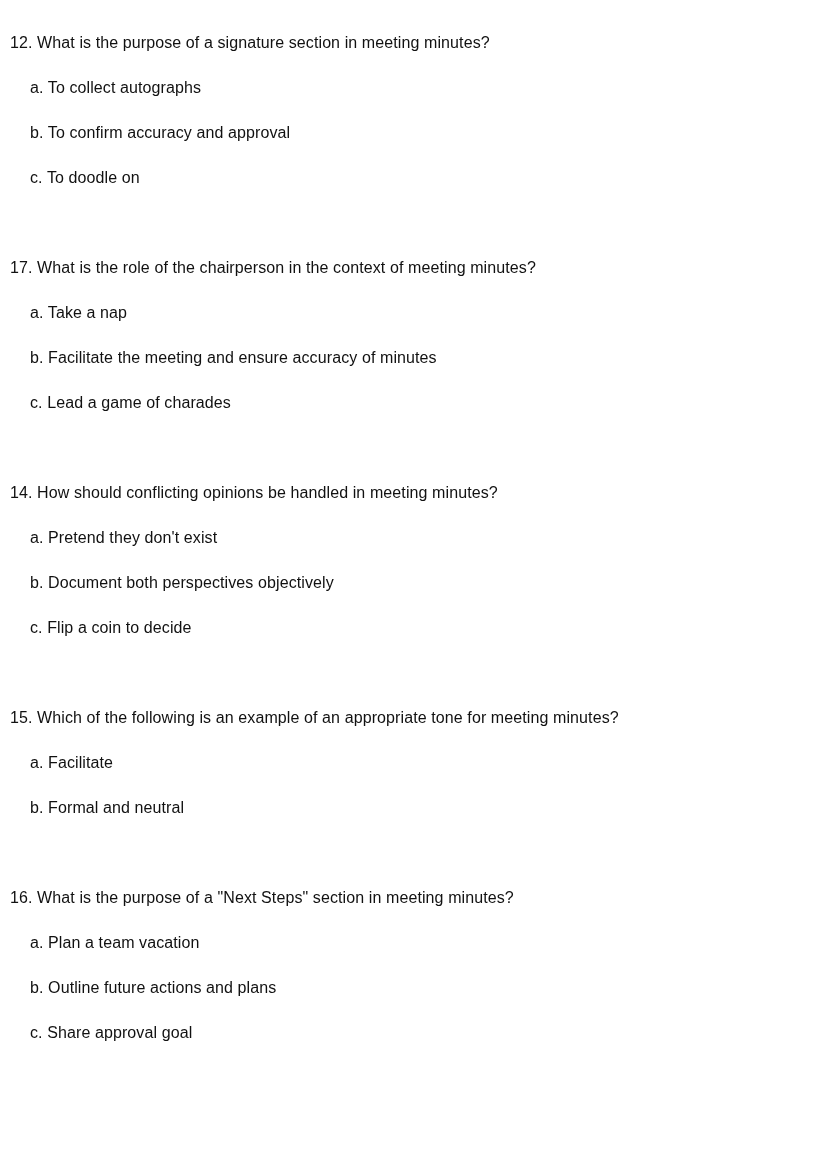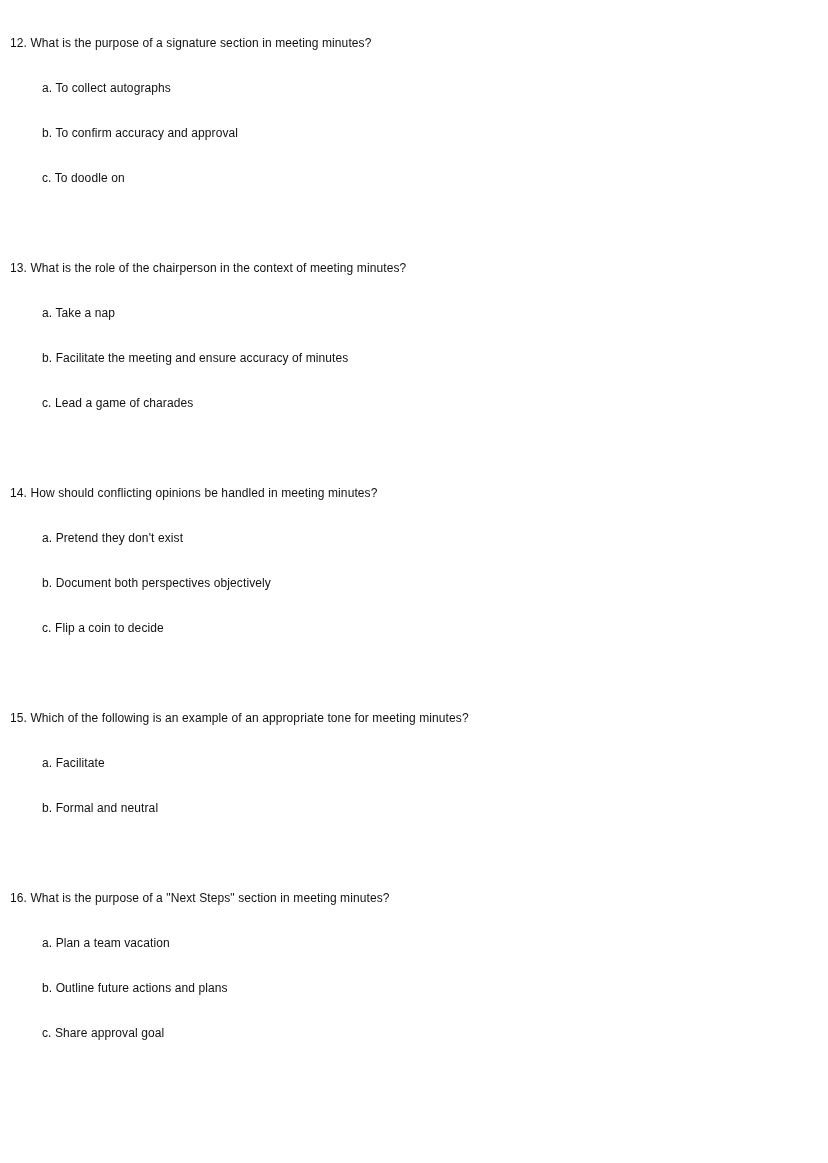--- a/index.html
+++ b/index.html
@@ -8,54 +8,54 @@
     background: #ffffff;
   }
   .page {
     position: relative;
     width: 828px;
     height: 1163px;
     background: #ffffff;
     overflow: hidden;
     font-family: "Liberation Sans", "DejaVu Sans", sans-serif;
     color: #111111;
-    font-size: 12px;
+    font-size: 16px;
     box-sizing: border-box;
     padding-top: 20px;
   }
   .qblock {
     margin-bottom: 45px; 
   }
   .line {
     height: 45px;
     display: flex;
     align-items: center;
     letter-spacing: 0.1px;
   }
   .prompt {
     padding-left: 10px;
   }
   .option {
-    padding-left: 42px;
+    padding-left: 30px;
   }
 </style>
 </head>
 <body>
 
 <div class="page">
 
   <div class="qblock">
     <div class="line prompt">12. What is the purpose of a signature section in meeting minutes?</div>
     <div class="line option">a. To collect autographs</div>
     <div class="line option">b. To confirm accuracy and approval</div>
     <div class="line option">c. To doodle on</div>
   </div>
 
   <div class="qblock">
-    <div class="line prompt">13. What is the role of the chairperson in the context of meeting minutes?</div>
+    <div class="line prompt">17. What is the role of the chairperson in the context of meeting minutes?</div>
     <div class="line option">a. Take a nap</div>
     <div class="line option">b. Facilitate the meeting and ensure accuracy of minutes</div>
     <div class="line option">c. Lead a game of charades</div>
   </div>
 
   <div class="qblock">
     <div class="line prompt">14. How should conflicting opinions be handled in meeting minutes?</div>
     <div class="line option">a. Pretend they don't exist</div>
     <div class="line option">b. Document both perspectives objectively</div>
     <div class="line option">c. Flip a coin to decide</div>

